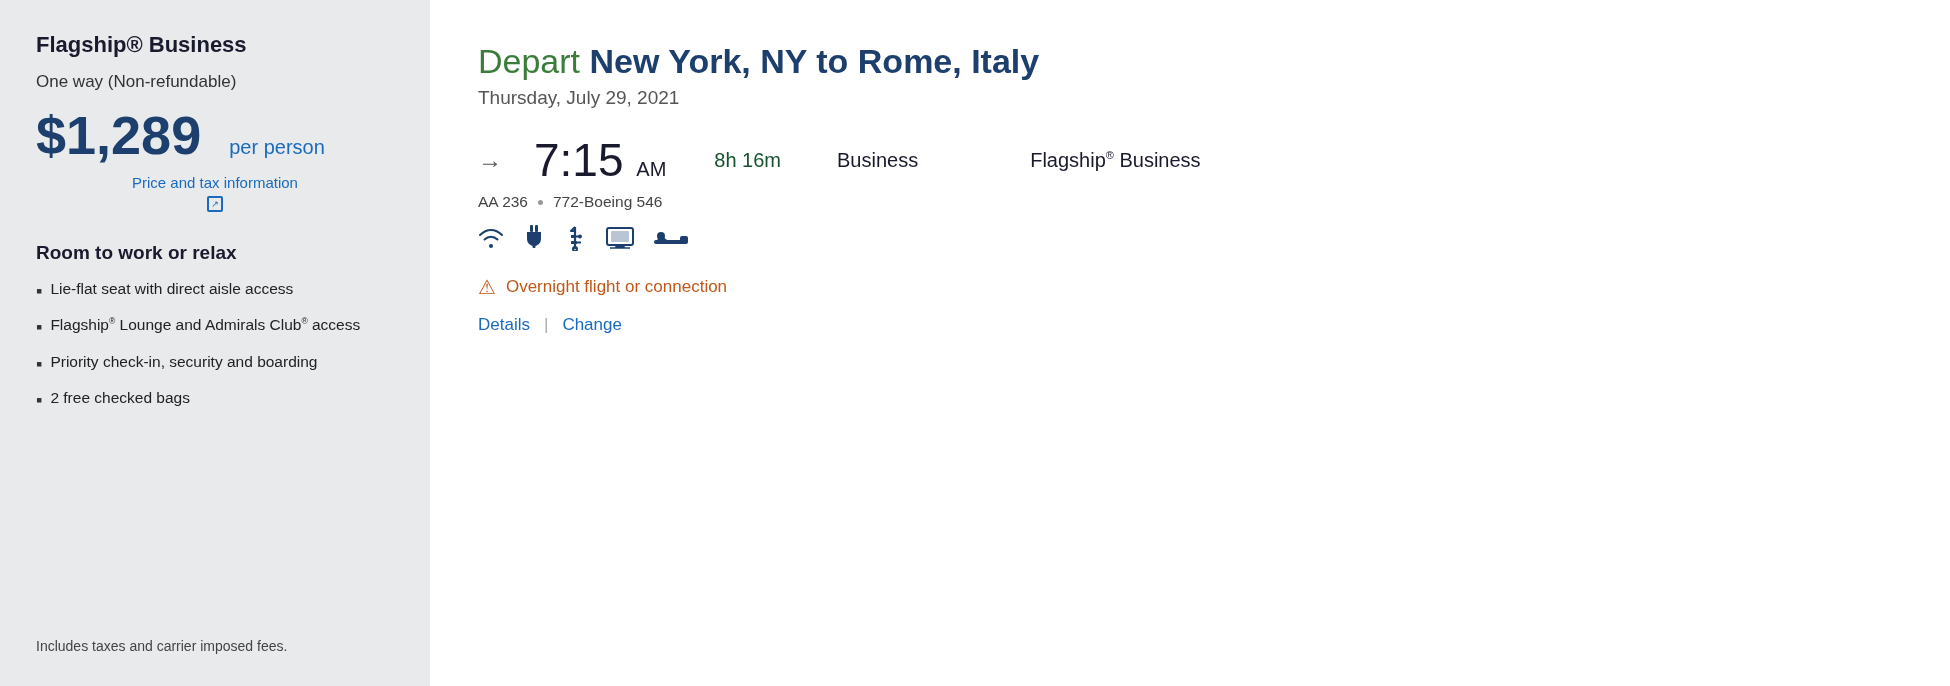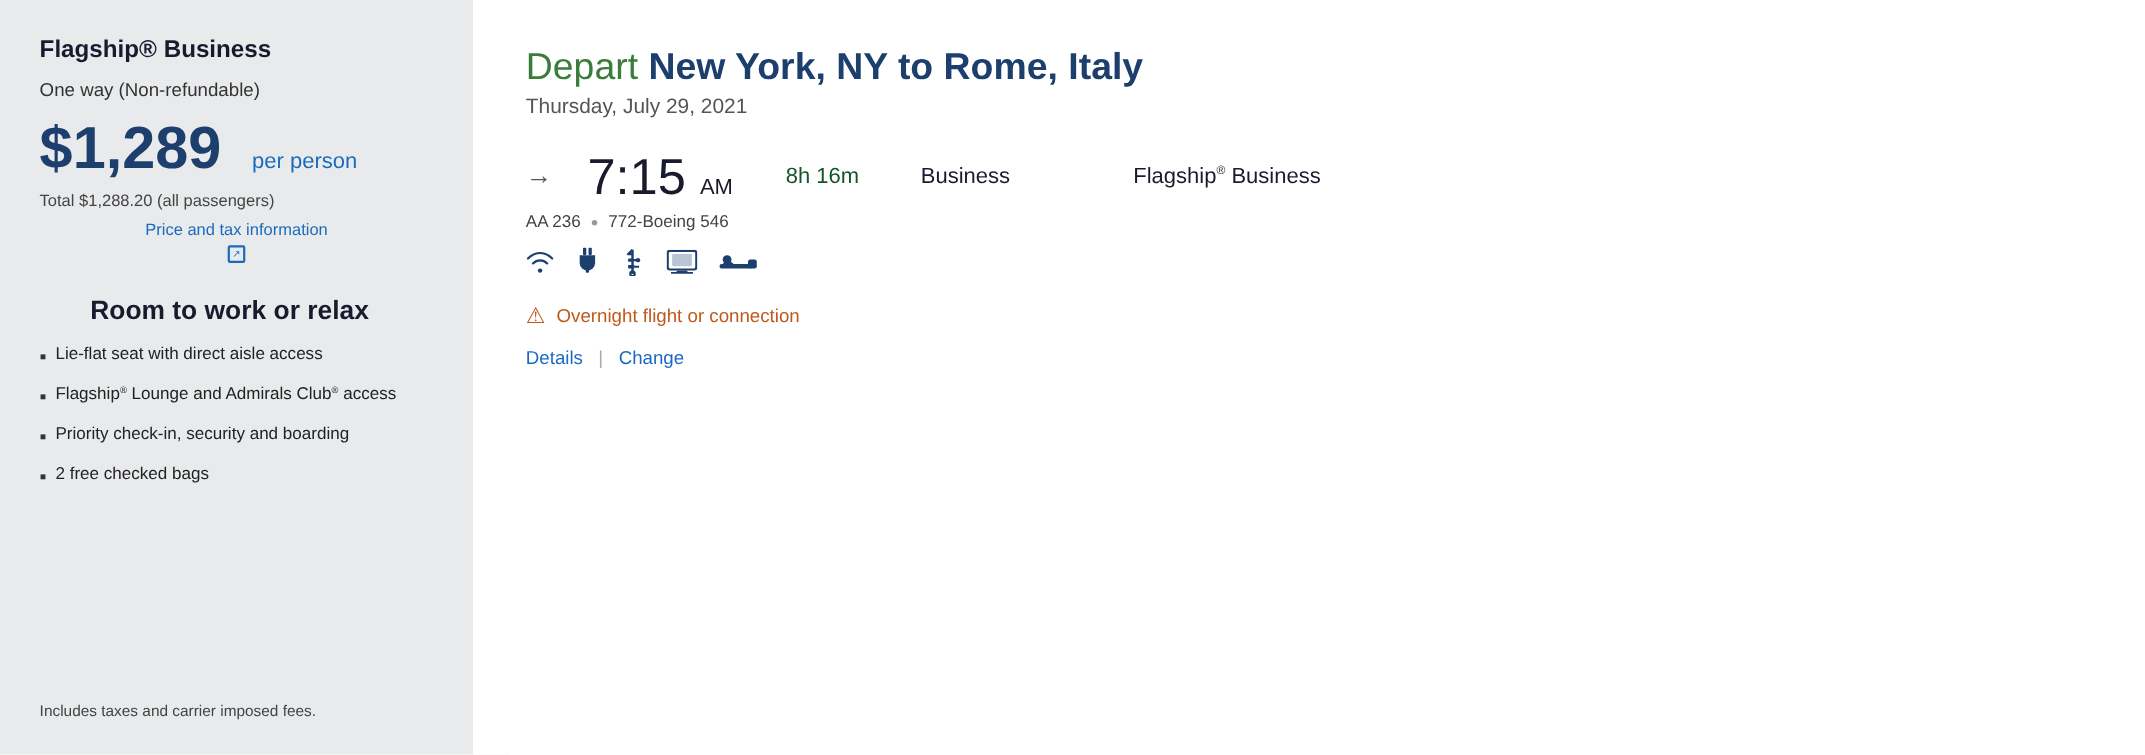--- a/index.html
+++ b/index.html
@@ -63,26 +63,25 @@
       font-size: 15px;
       color: #1a6bbf;
       text-decoration: none;
       display: flex;
       align-items: center;
       gap: 5px;
       margin-bottom: 18px;
       flex-direction: column;
     }
     .section-title {
-      font-size: 24px;
+      font-size: 19px;
       font-weight: 600;
       color: #1a1a2e;
       margin-bottom: 10px;
       margin-top: 6px;
-      margin-left: 46px;
     }
     .benefit-item {
       font-size: 15.5px;
       color: #222;
       display: flex;
       align-items: flex-start;
       gap: 8px;
       margin-bottom: 7px;
     }
     .bullet {
@@ -221,21 +220,20 @@
 </head>
 <body>
 
 <div class="left-panel">
   <div class="flagship-title">Flagship® Business</div>
   <div class="one-way-label">One way (Non-refundable)</div>
   <div class="price-row">
     <span class="price-amount">$1,289</span>
     <span class="per-person">per person</span>
   </div>
-  <div class="total-label">Total $1,288.20 (all passengers)</div>
   <a class="price-tax-link" href="#">
     <span>Price and tax information</span>
     <span style="display:inline-flex;align-items:center;justify-content:center;width:16px;height:16px;border:2px solid #1a6bbf;border-radius:2px;font-size:9px;color:#1a6bbf;">↗</span>
   </a>
   <div class="section-title">Room to work or relax</div>
   <div class="benefit-item">
     <span class="bullet">▪</span>
     <span>Lie-flat seat with direct aisle access</span>
   </div>
   <div class="benefit-item">

